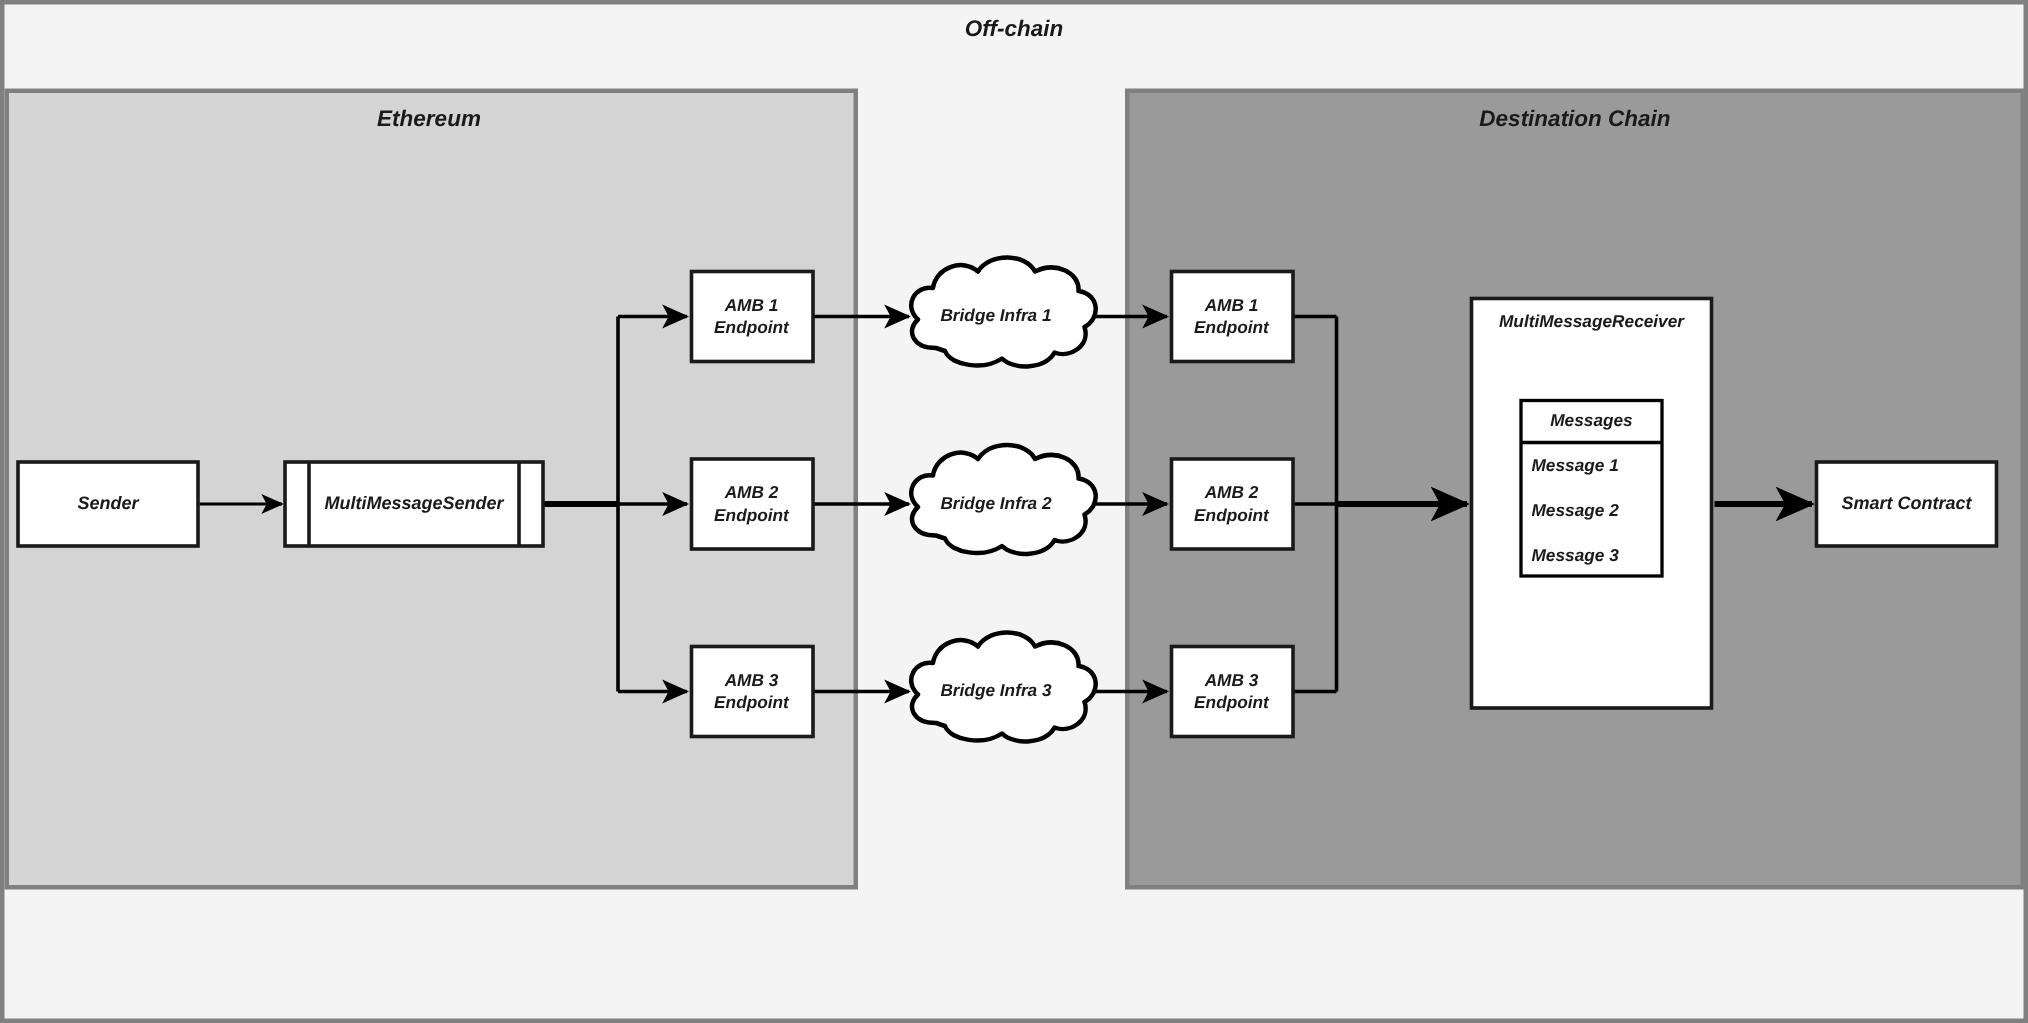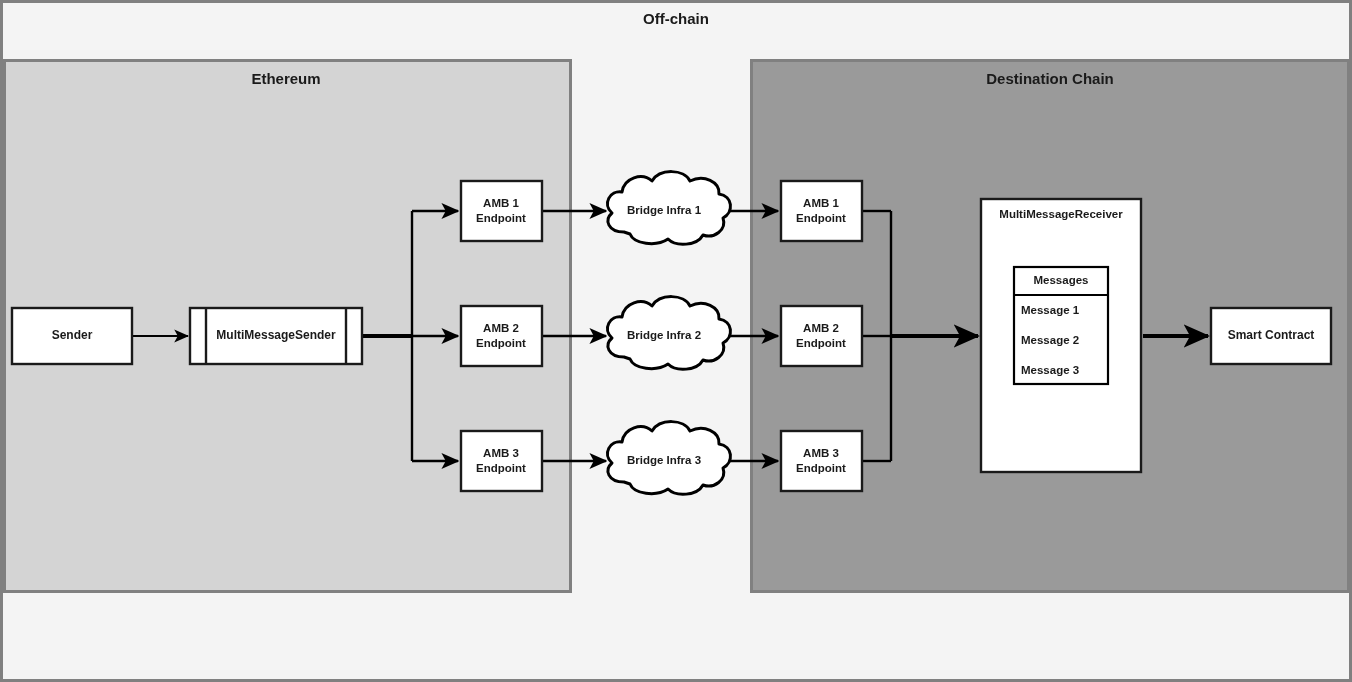--- a/index.html
+++ b/index.html
@@ -10,20 +10,21 @@
   body {
     width: 1352px;
     height: 682px;
     font-family: "Liberation Sans", sans-serif;
     overflow: hidden;
   }
   #stage {
     position: relative;
     width: 1352px;
     height: 488px;
+    font-style: italic;
   }
   #diagram {
     position: absolute;
     top: 0;
     left: 0;
     width: 1352px;
     height: 682px;
     display: block;
   }
   .lbl {

